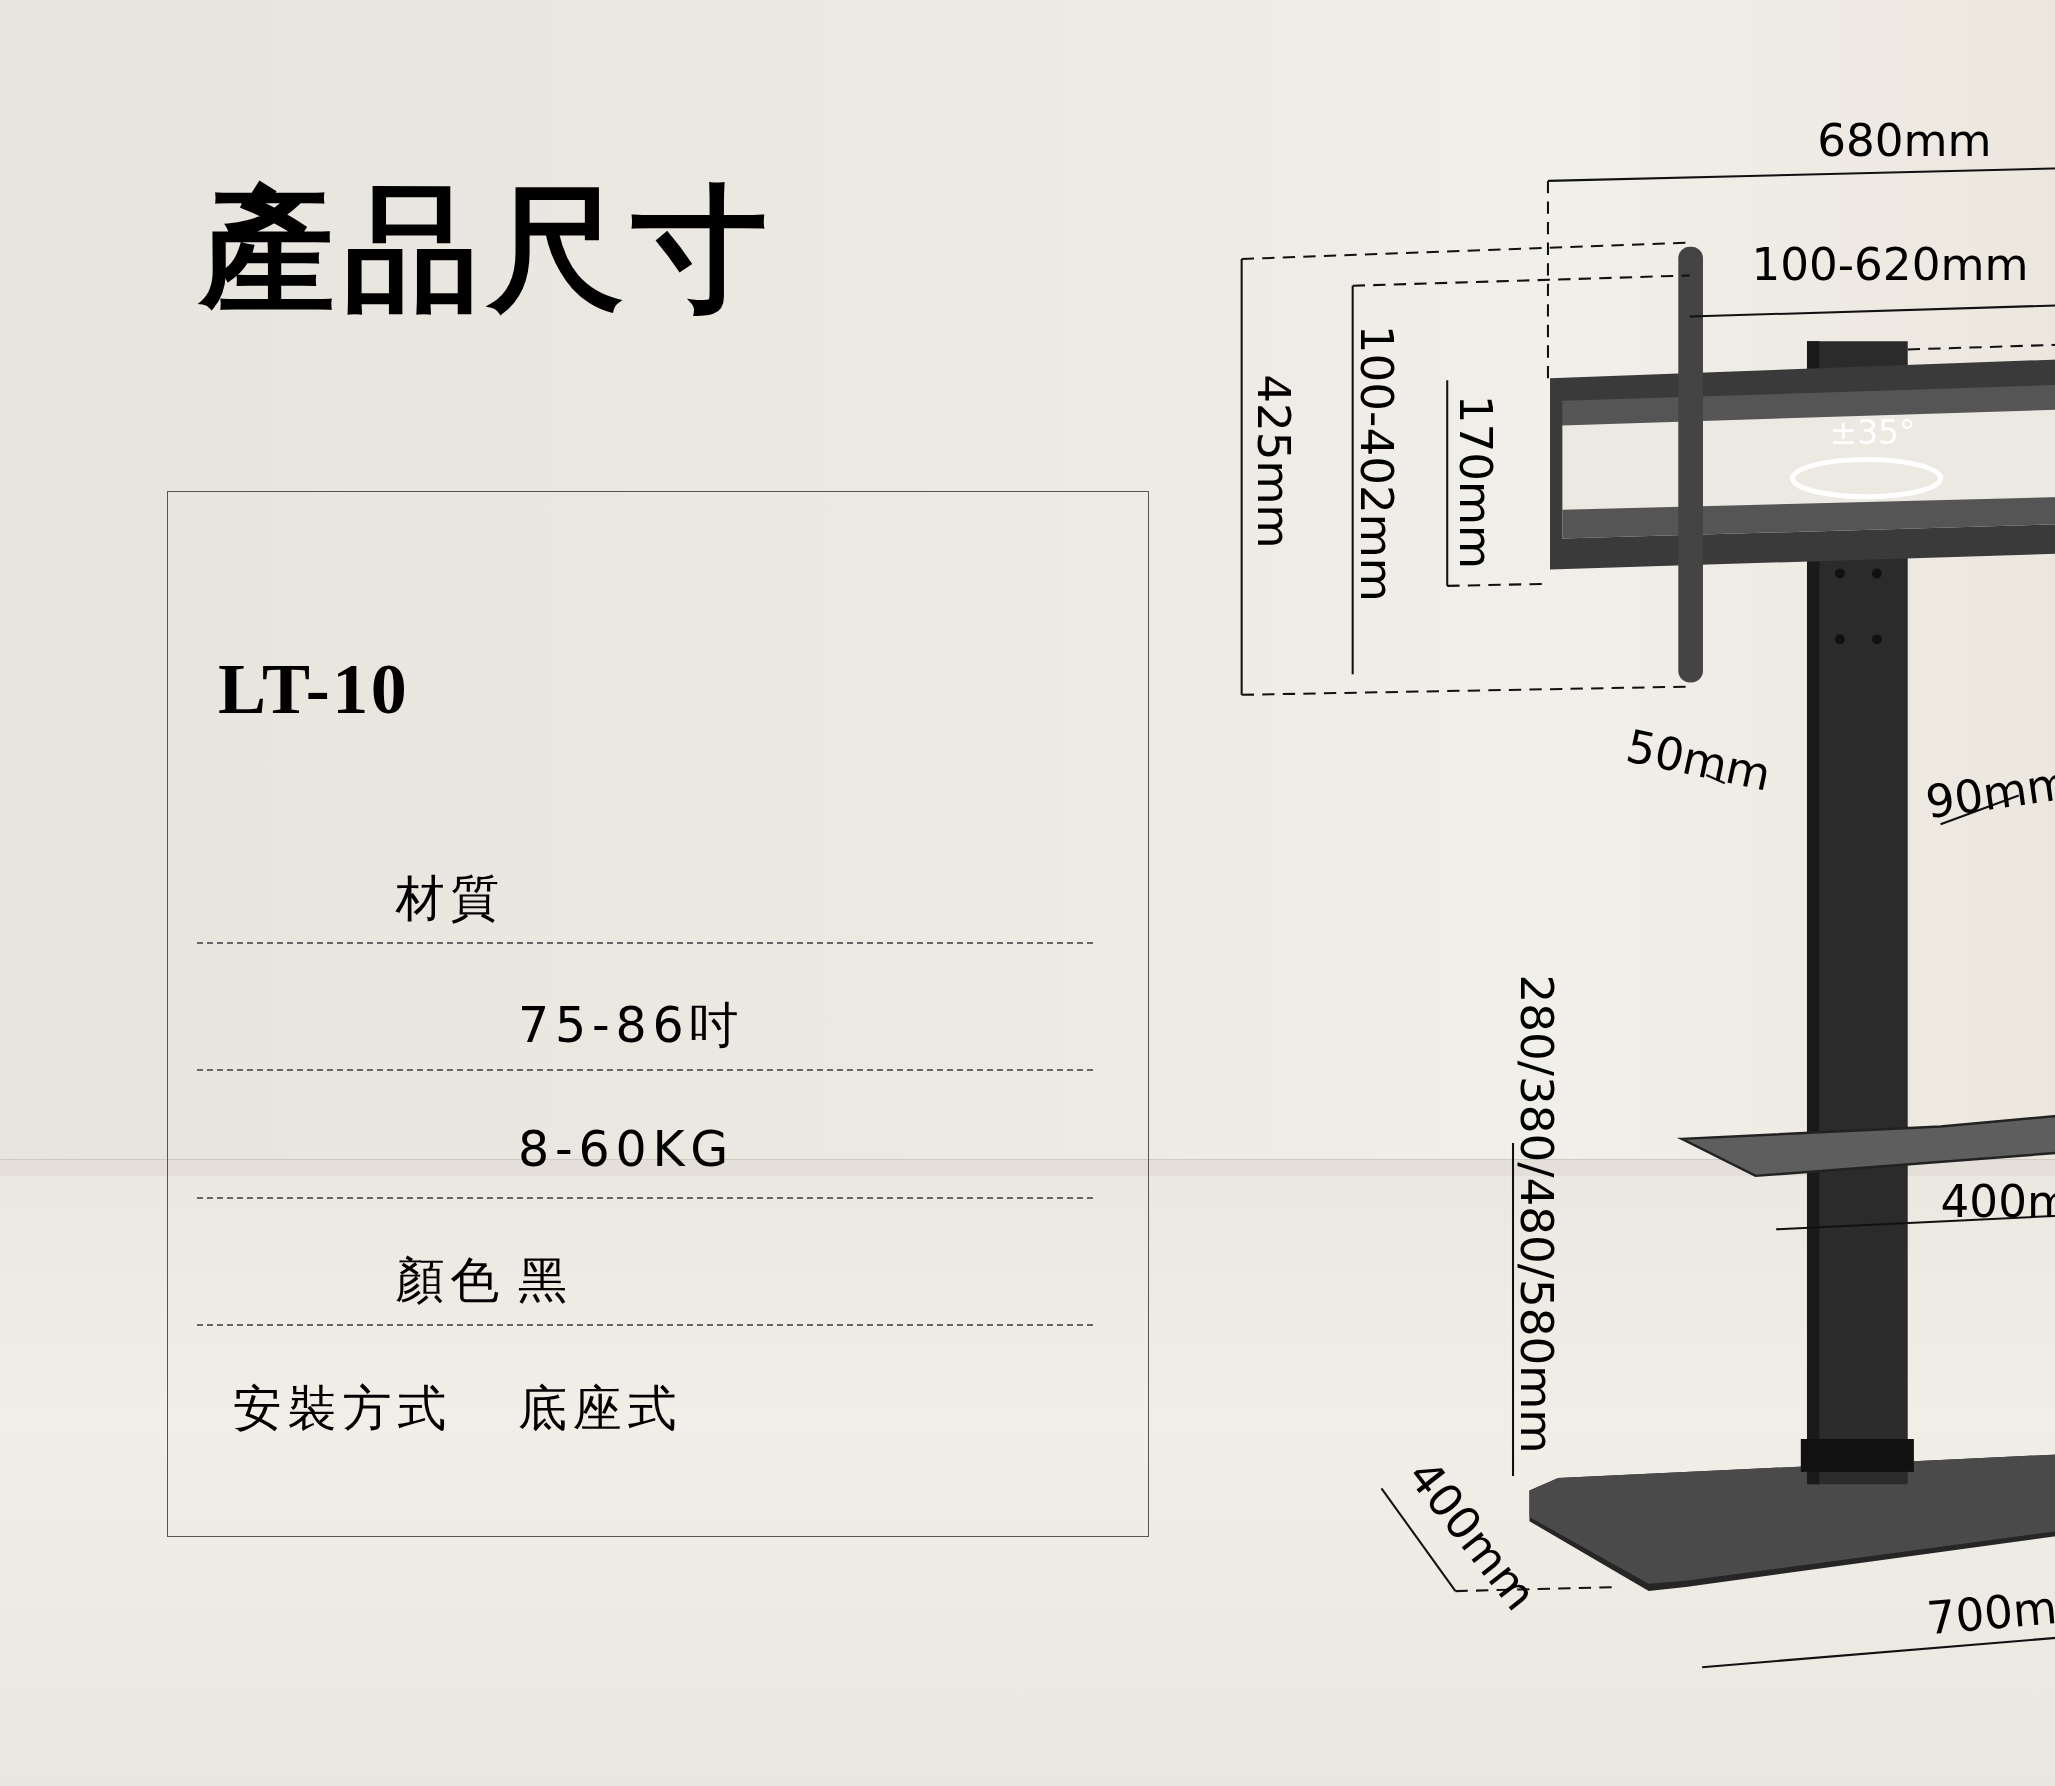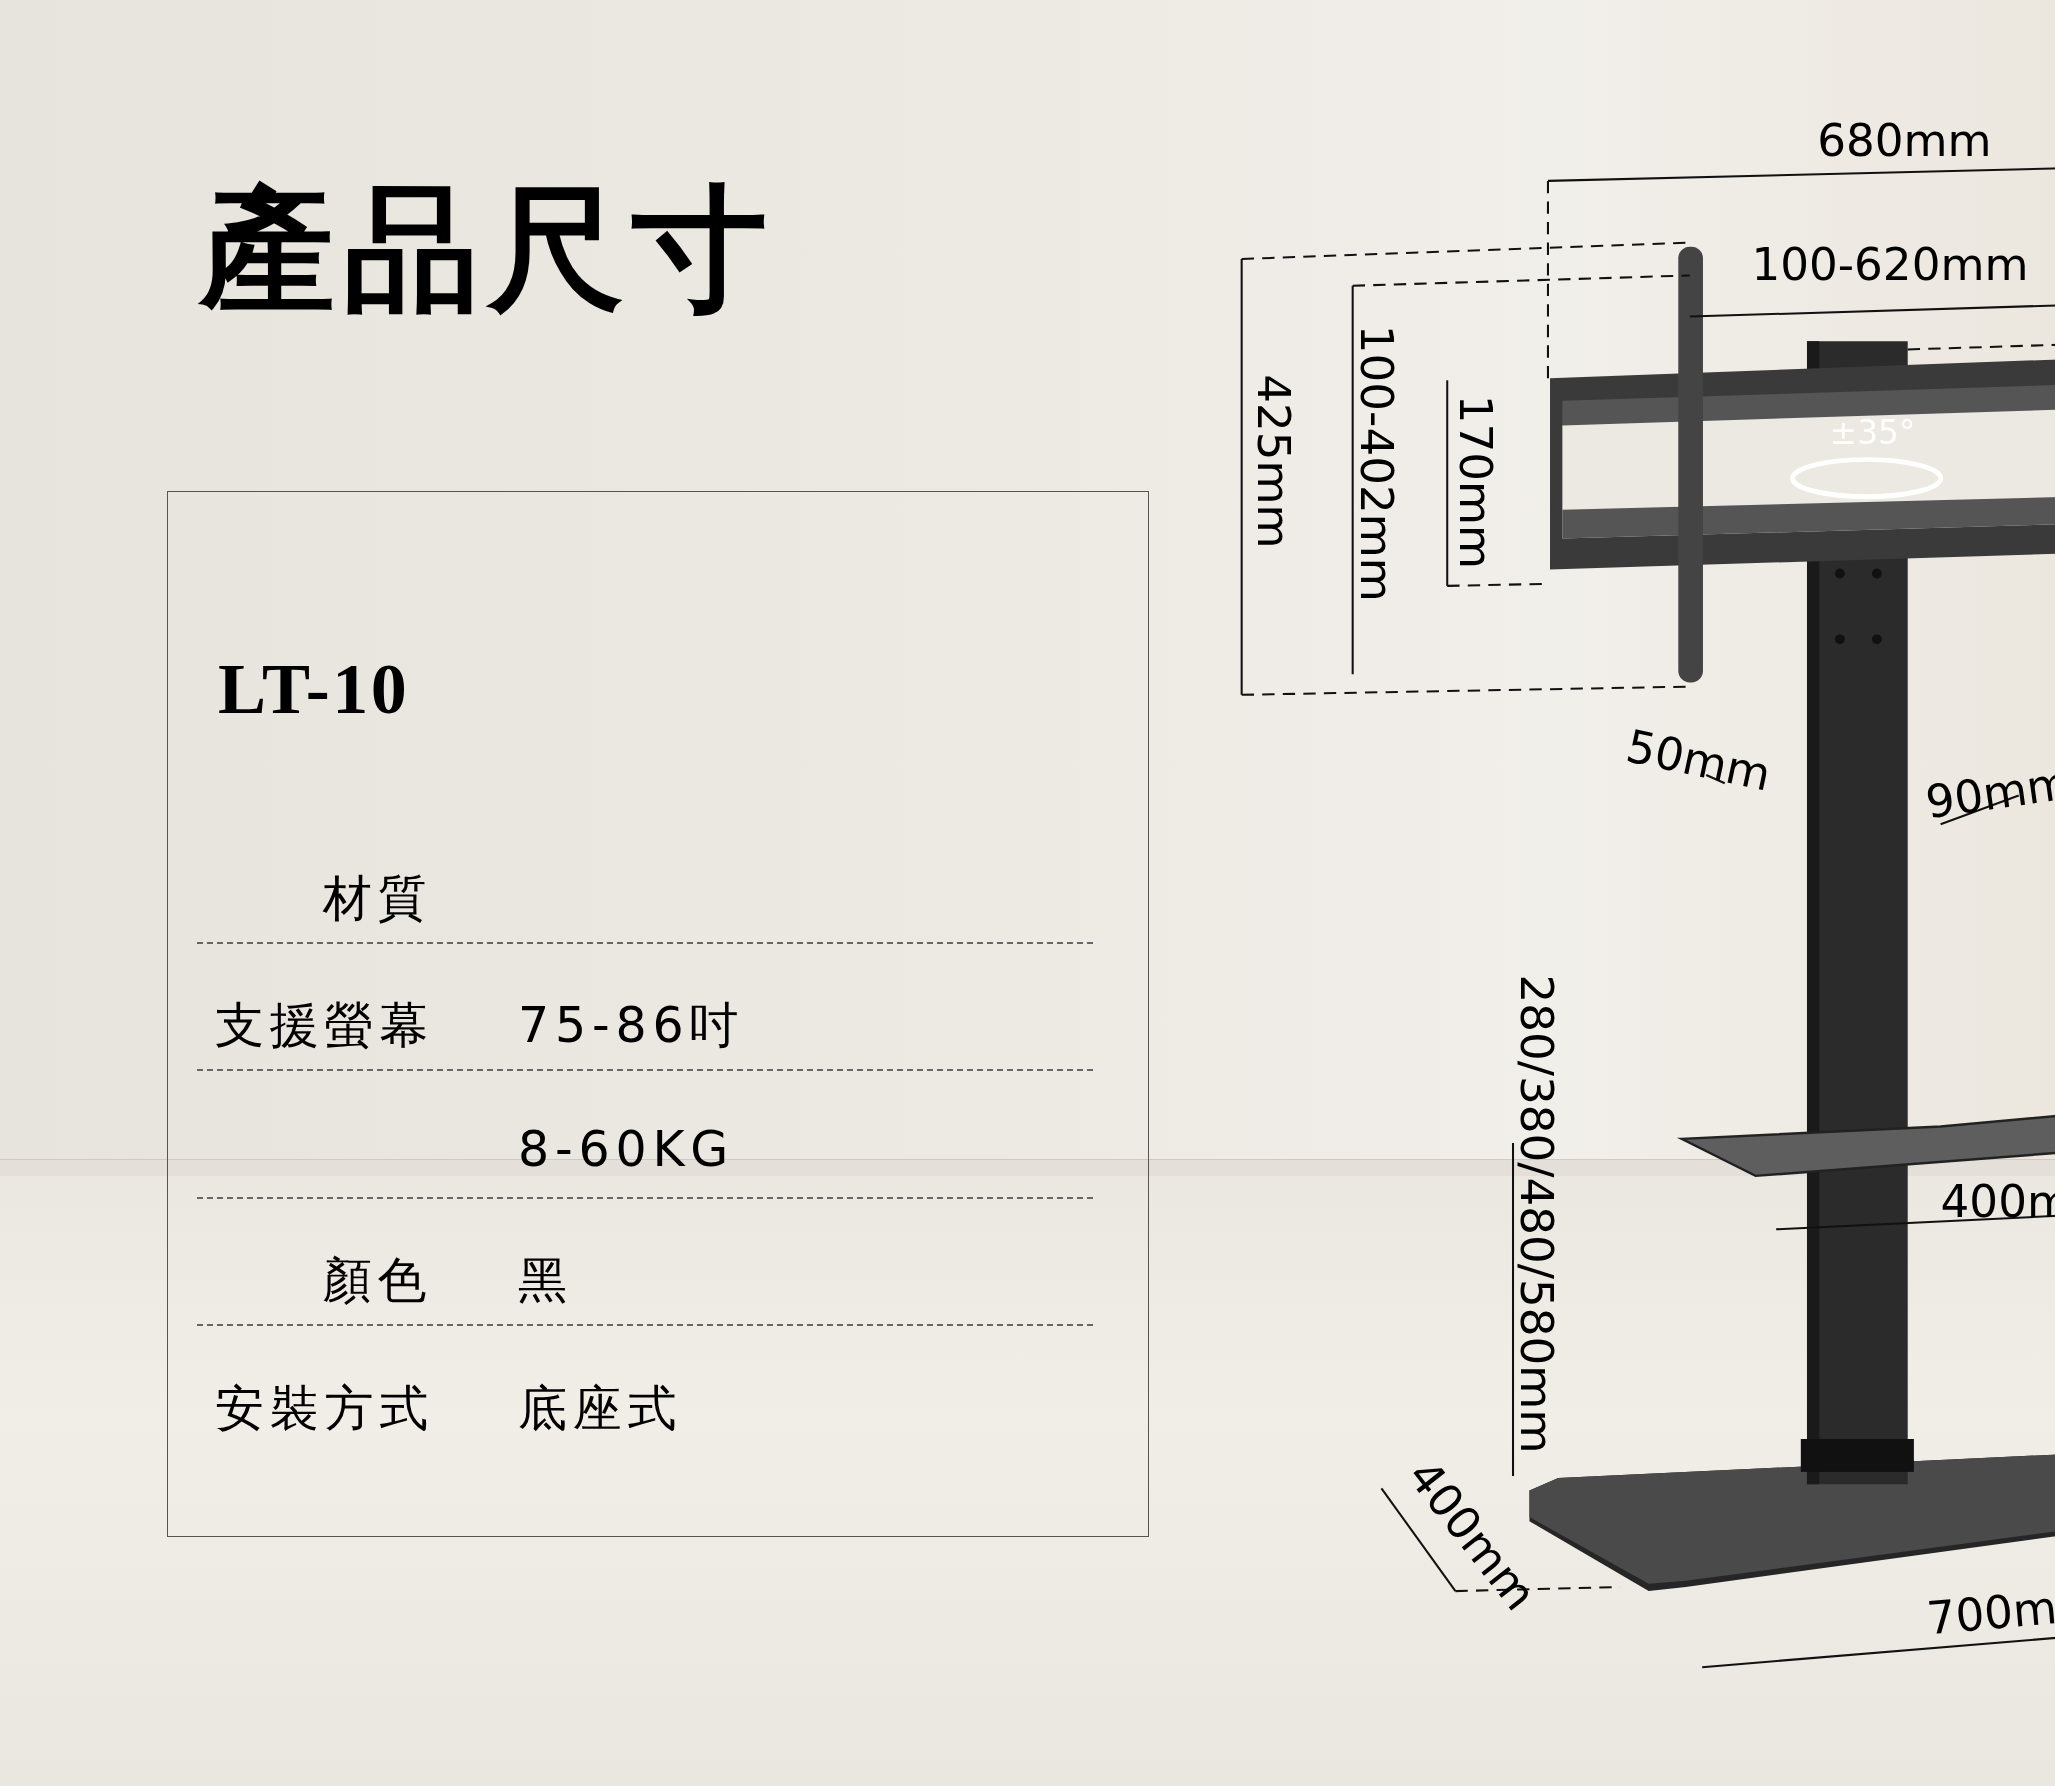--- a/index.html
+++ b/index.html
@@ -12,21 +12,21 @@
   .baseboard { position: absolute; left: 0; right: 0; top: 1159px; height: 19px;
                background: #e4dfd8; border-top: 1.2px solid #cfcac3; border-bottom: 1.2px solid #c9c4bd; }
   .title { position: absolute; left: 169px; top: 181px; font-size: 136px; font-weight: bold;
            letter-spacing: 8.2px; line-height: 1; margin-left: 30px; }
   .spec-box { position: absolute; left: 167px; top: 491px; width: 982px; height: 1046px;
               border: 1.6px solid #555; box-sizing: border-box; }
   .model { position: absolute; left: 50px; top: 156px; font-size: 72px; font-weight: bold;
            font-family: Liberation Serif, serif; letter-spacing: 2.5px; }
   .row { position: absolute; left: 29px; width: 896px; height: 123px; }
   .row .k { position: absolute; left: 0; width: 255px; top: 45px; font-size: 49px;
-            letter-spacing: 5.8px; text-align: center; }
+            letter-spacing: 5.8px; text-align: right; }
   .row .k.indent { left: 53px; }
   .row .v { position: absolute; left: 321px; top: 45px; font-size: 49px; letter-spacing: 5.8px; white-space: nowrap; }
   .row .divider { position: absolute; left: 0; right: 0; bottom: 0; border-bottom: 2.1px dashed #666; }
   svg.diagram { position: absolute; left: 0; top: 0; }
   .dim { font-family: "DejaVu Sans", sans-serif; font-weight: normal; }
 </style>
 </head>
 <body>
 
 <div class="bg"></div>
@@ -35,21 +35,20 @@
 
 <div class="title">產品尺寸</div>
 
 <div class="spec-box">
   <div class="model">LT-10</div>
   <div class="row" style="top:329px">
     <span class="k indent">材質</span>
     <div class="divider"></div>
   </div>
   <div class="row" style="top:456px">
-    <span class="k">支援螢幕</span>
     <span class="v">75-86吋</span>
     <div class="divider"></div>
   </div>
   <div class="row" style="top:584px">
     <span class="v">8-60KG</span>
     <div class="divider"></div>
   </div>
   <div class="row" style="top:711px">
     <span class="k indent">顏色</span>
     <span class="v">黑</span>

